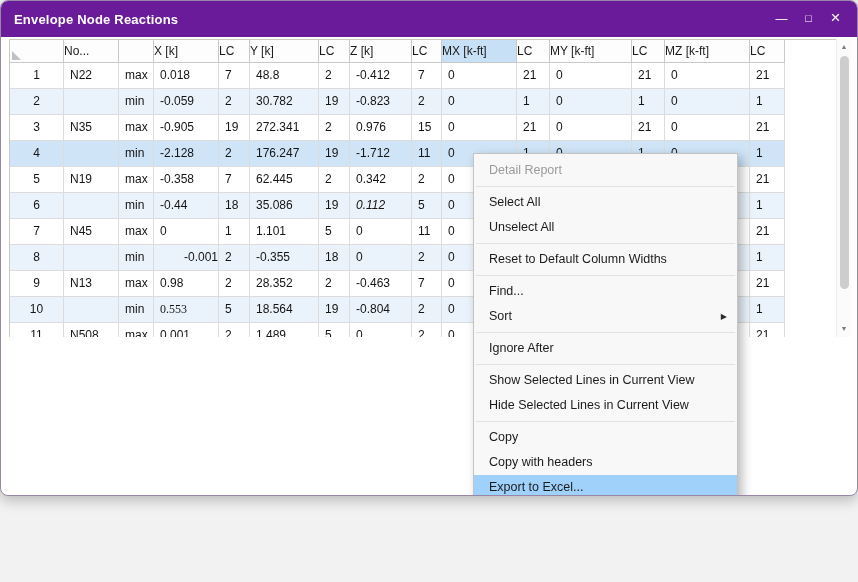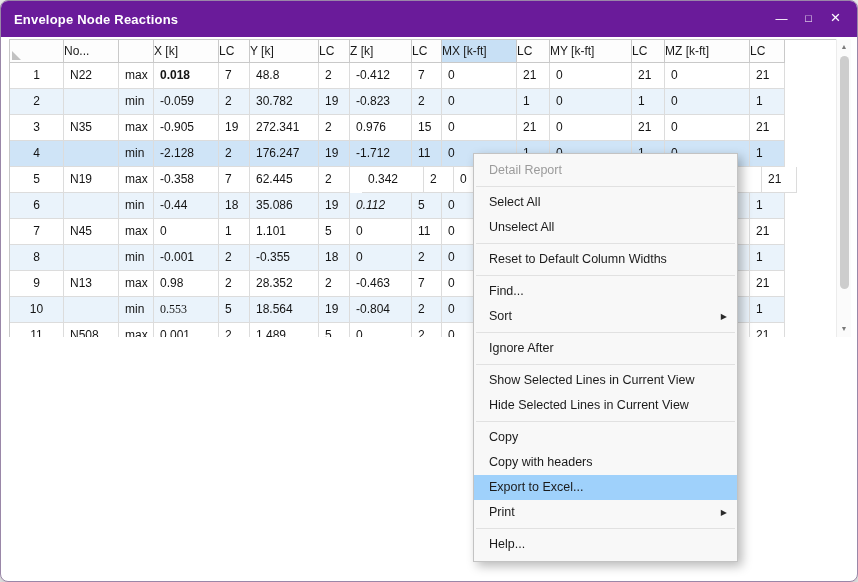--- a/index.html
+++ b/index.html
@@ -1,20 +1,20 @@
 <!DOCTYPE html>
 <html style="--c-titlebar: #6A1B9A; --c-header-highlight: #C8E0F5; --c-row-min: #EAF3FB; --c-row-selected: #CFE4F7; --c-menu-highlight: #9FD1FB;"><head>
 <meta charset="utf-8">
 <style>
   * { box-sizing: border-box; margin: 0; padding: 0; }
   html,body { width: 858px; height: 582px; overflow: hidden; background: #f2f2f2; }
   body { font-family: "Liberation Sans", sans-serif; }
 
   .window {
-    position: relative; width: 858px; height: 582px;
+    position: relative; width: 858px; height: 496px;
     background: #ffffff; border: 1px solid #9a87a8; border-radius: 8px;
     overflow: hidden; box-shadow: 0 4px 14px rgba(0,0,0,.25);
   }
 
   
   .titlebar {
     height: 36px; background: var(--c-titlebar, #6A1B9A);
     display: flex; align-items: center; color: #fff;
   }
   .titlebar .title { flex: 1; font-size: 13px; font-weight: bold; padding-left: 13px; letter-spacing: .2px; }
@@ -112,21 +112,21 @@
           <div class="hcell" style="width: 33px;">LC</div>
           <div class="hcell" style="width: 82px;">MY [k-ft]</div>
           <div class="hcell" style="width: 33px;">LC</div>
           <div class="hcell" style="width: 85px;">MZ [k-ft]</div>
           <div class="hcell" style="width: 35px;">LC</div>
         </div>
         <div class="trow max">
           <div class="cell rownum" style="width: 54px;">1</div>
           <div class="cell" style="width: 55px;">N22</div>
           <div class="cell" style="width: 35px;">max</div>
-          <div class="cell" style="width: 65px; font-weight: bold;">0.018</div>
+          <div class="cell" style="width: 65px;">0.018</div>
           <div class="cell" style="width: 31px;">7</div>
           <div class="cell" style="width: 69px;">48.8</div>
           <div class="cell" style="width: 31px;">2</div>
           <div class="cell" style="width: 62px;">-0.412</div>
           <div class="cell" style="width: 30px;">7</div>
           <div class="cell" style="width: 75px;">0</div>
           <div class="cell" style="width: 33px;">21</div>
           <div class="cell" style="width: 82px;">0</div>
           <div class="cell" style="width: 33px;">21</div>
           <div class="cell" style="width: 85px;">0</div>
@@ -184,21 +184,21 @@
           <div class="cell" style="width: 35px;">1</div>
         </div>
         <div class="trow max">
           <div class="cell rownum" style="width: 54px;">5</div>
           <div class="cell" style="width: 55px;">N19</div>
           <div class="cell" style="width: 35px;">max</div>
           <div class="cell" style="width: 65px;">-0.358</div>
           <div class="cell" style="width: 31px;">7</div>
           <div class="cell" style="width: 69px;">62.445</div>
           <div class="cell" style="width: 31px;">2</div>
-          <div class="cell" style="width: 62px; margin-left: 12px;">0.342</div>
+          <div class="cell" style="width: 62px;">0.342</div>
           <div class="cell" style="width: 30px;">2</div>
           <div class="cell" style="width: 75px;">0</div>
           <div class="cell" style="width: 33px;">21</div>
           <div class="cell" style="width: 82px;">0</div>
           <div class="cell" style="width: 33px;">21</div>
           <div class="cell" style="width: 85px;">0</div>
           <div class="cell" style="width: 35px;">21</div>
         </div>
         <div class="trow min">
           <div class="cell rownum" style="width: 54px;">6</div>
@@ -231,21 +231,21 @@
           <div class="cell" style="width: 33px;">21</div>
           <div class="cell" style="width: 82px;">0</div>
           <div class="cell" style="width: 33px;">21</div>
           <div class="cell" style="width: 85px;">0</div>
           <div class="cell" style="width: 35px;">21</div>
         </div>
         <div class="trow min">
           <div class="cell rownum" style="width: 54px;">8</div>
           <div class="cell" style="width: 55px;"></div>
           <div class="cell" style="width: 35px;">min</div>
-          <div class="cell" style="width: 65px;">-0.001</div>
+          <div class="cell" style="width: 65px; text-align: right;">-0.001</div>
           <div class="cell" style="width: 31px;">2</div>
           <div class="cell" style="width: 69px;">-0.355</div>
           <div class="cell" style="width: 31px;">18</div>
           <div class="cell" style="width: 62px;">0</div>
           <div class="cell" style="width: 30px;">2</div>
           <div class="cell" style="width: 75px;">0</div>
           <div class="cell" style="width: 33px;">1</div>
           <div class="cell" style="width: 82px;">0</div>
           <div class="cell" style="width: 33px;">1</div>
           <div class="cell" style="width: 85px;">0</div>

